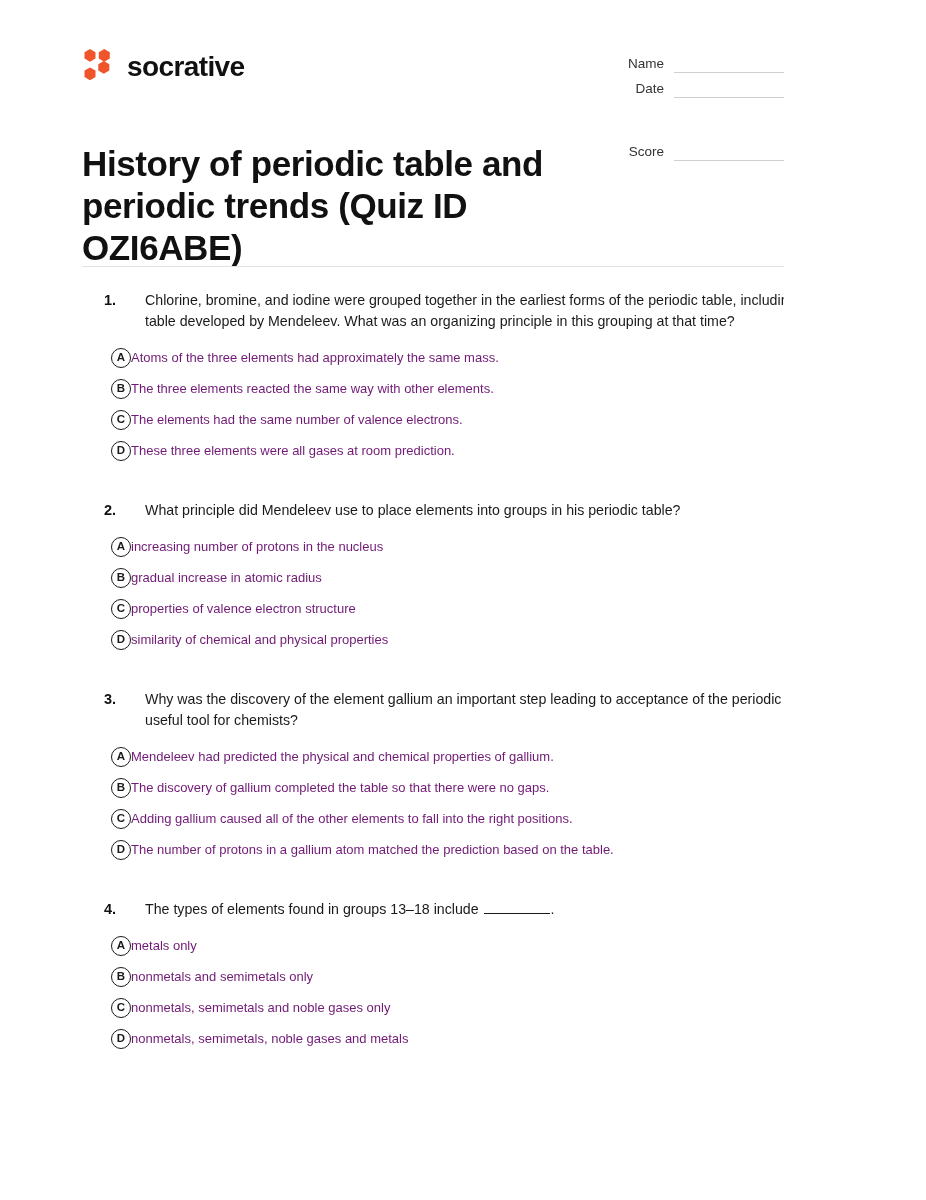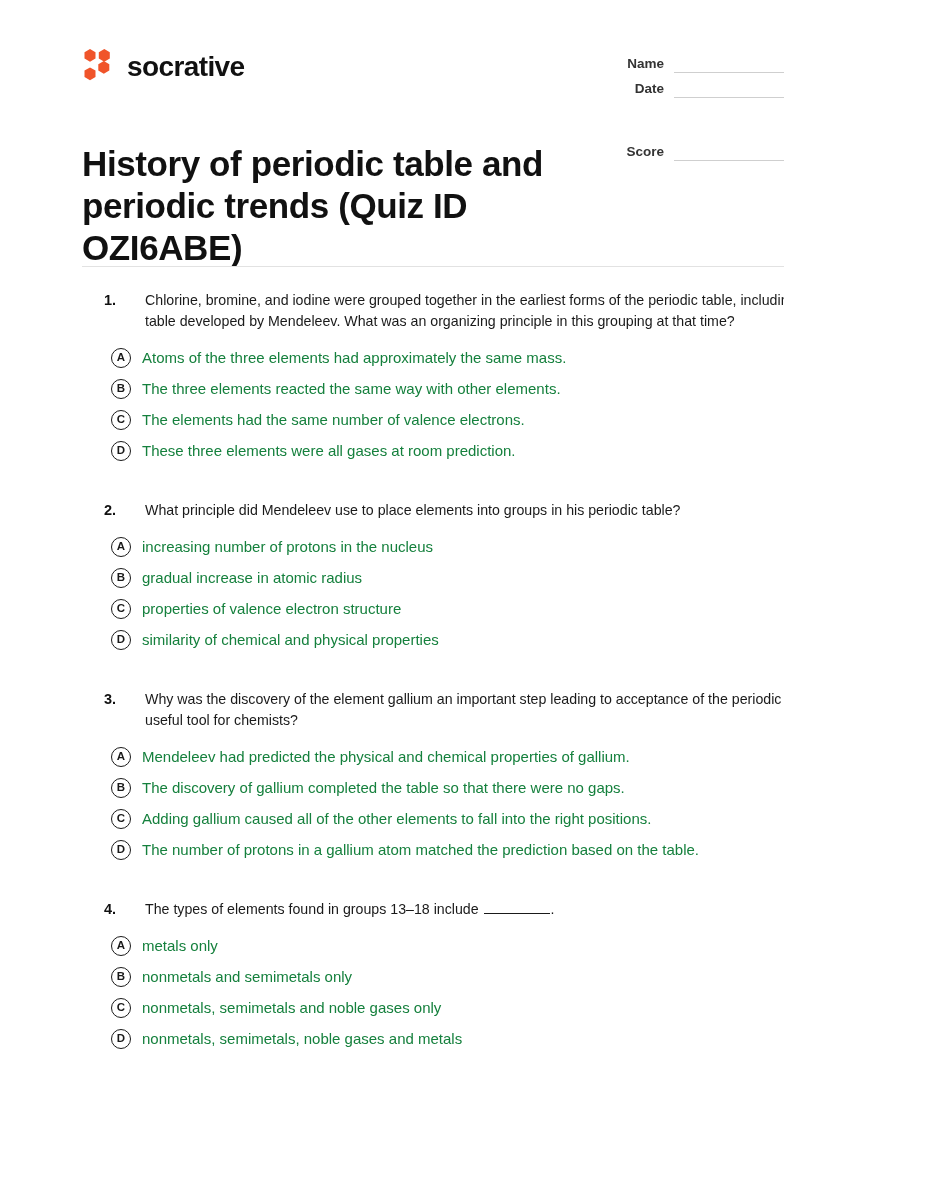--- a/index.html
+++ b/index.html
@@ -63,21 +63,20 @@
     justify-content: flex-end;
     gap: 10px;
     height: 21px;
     margin-bottom: 4px;
   }
   .meta-label {
     font-size: 13.5px;
     color: #333333;
     line-height: 18px;
     white-space: nowrap;
-    font-weight: bold;
   }
   .meta-line {
     width: 170px;
     border-bottom: 1px solid #cfcfcf;
     height: 16px;
   }
   .meta-row.score {
     margin-top: 42px;
     text-align: center;
   }
@@ -165,23 +164,22 @@
     display: flex;
     align-items: center;
     justify-content: center;
     font-size: 11.5px;
     font-weight: 700;
     color: #1a1a1a;
     line-height: 1;
     box-sizing: border-box;
   }
   .opt-text {
-    margin-left: 11px;
-    font-size: 15px;
-    color: #15803d;
+    font-size: 13px;
+    color: #701a75;
     line-height: 20px;
   }
 </style>
 </head>
 <body>
 
 <div class="page">
 
   <div class="header">
 

